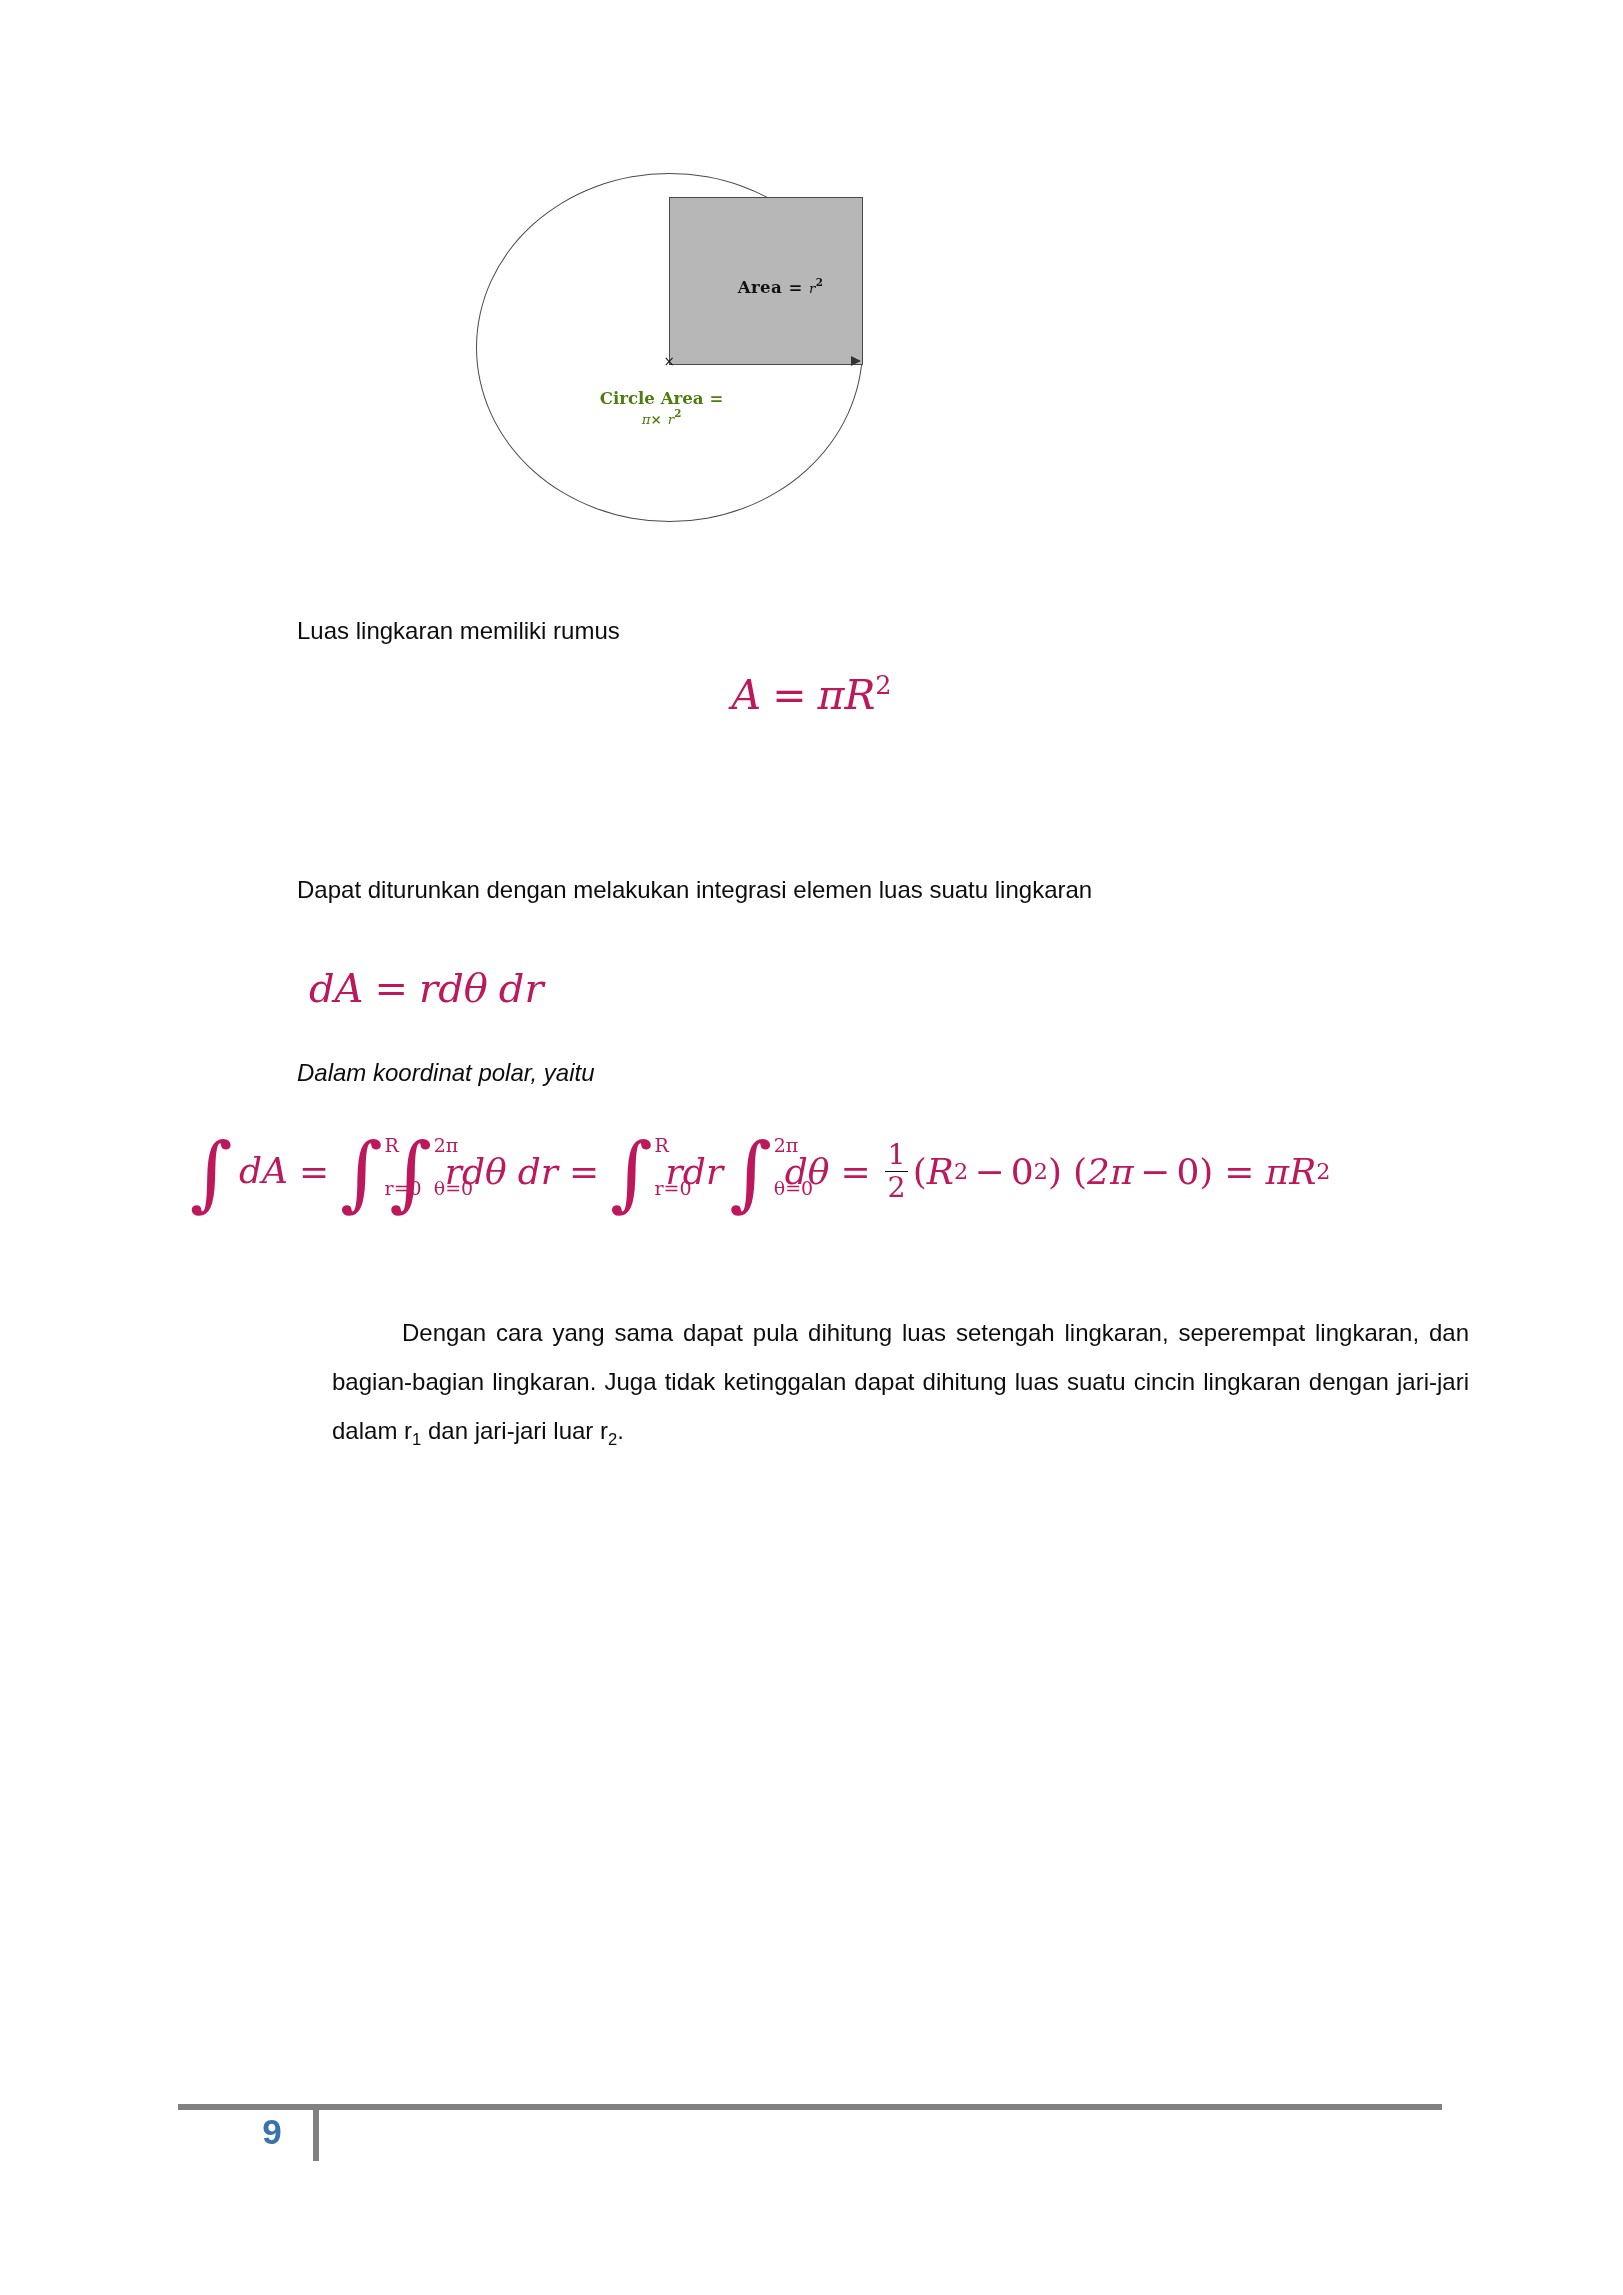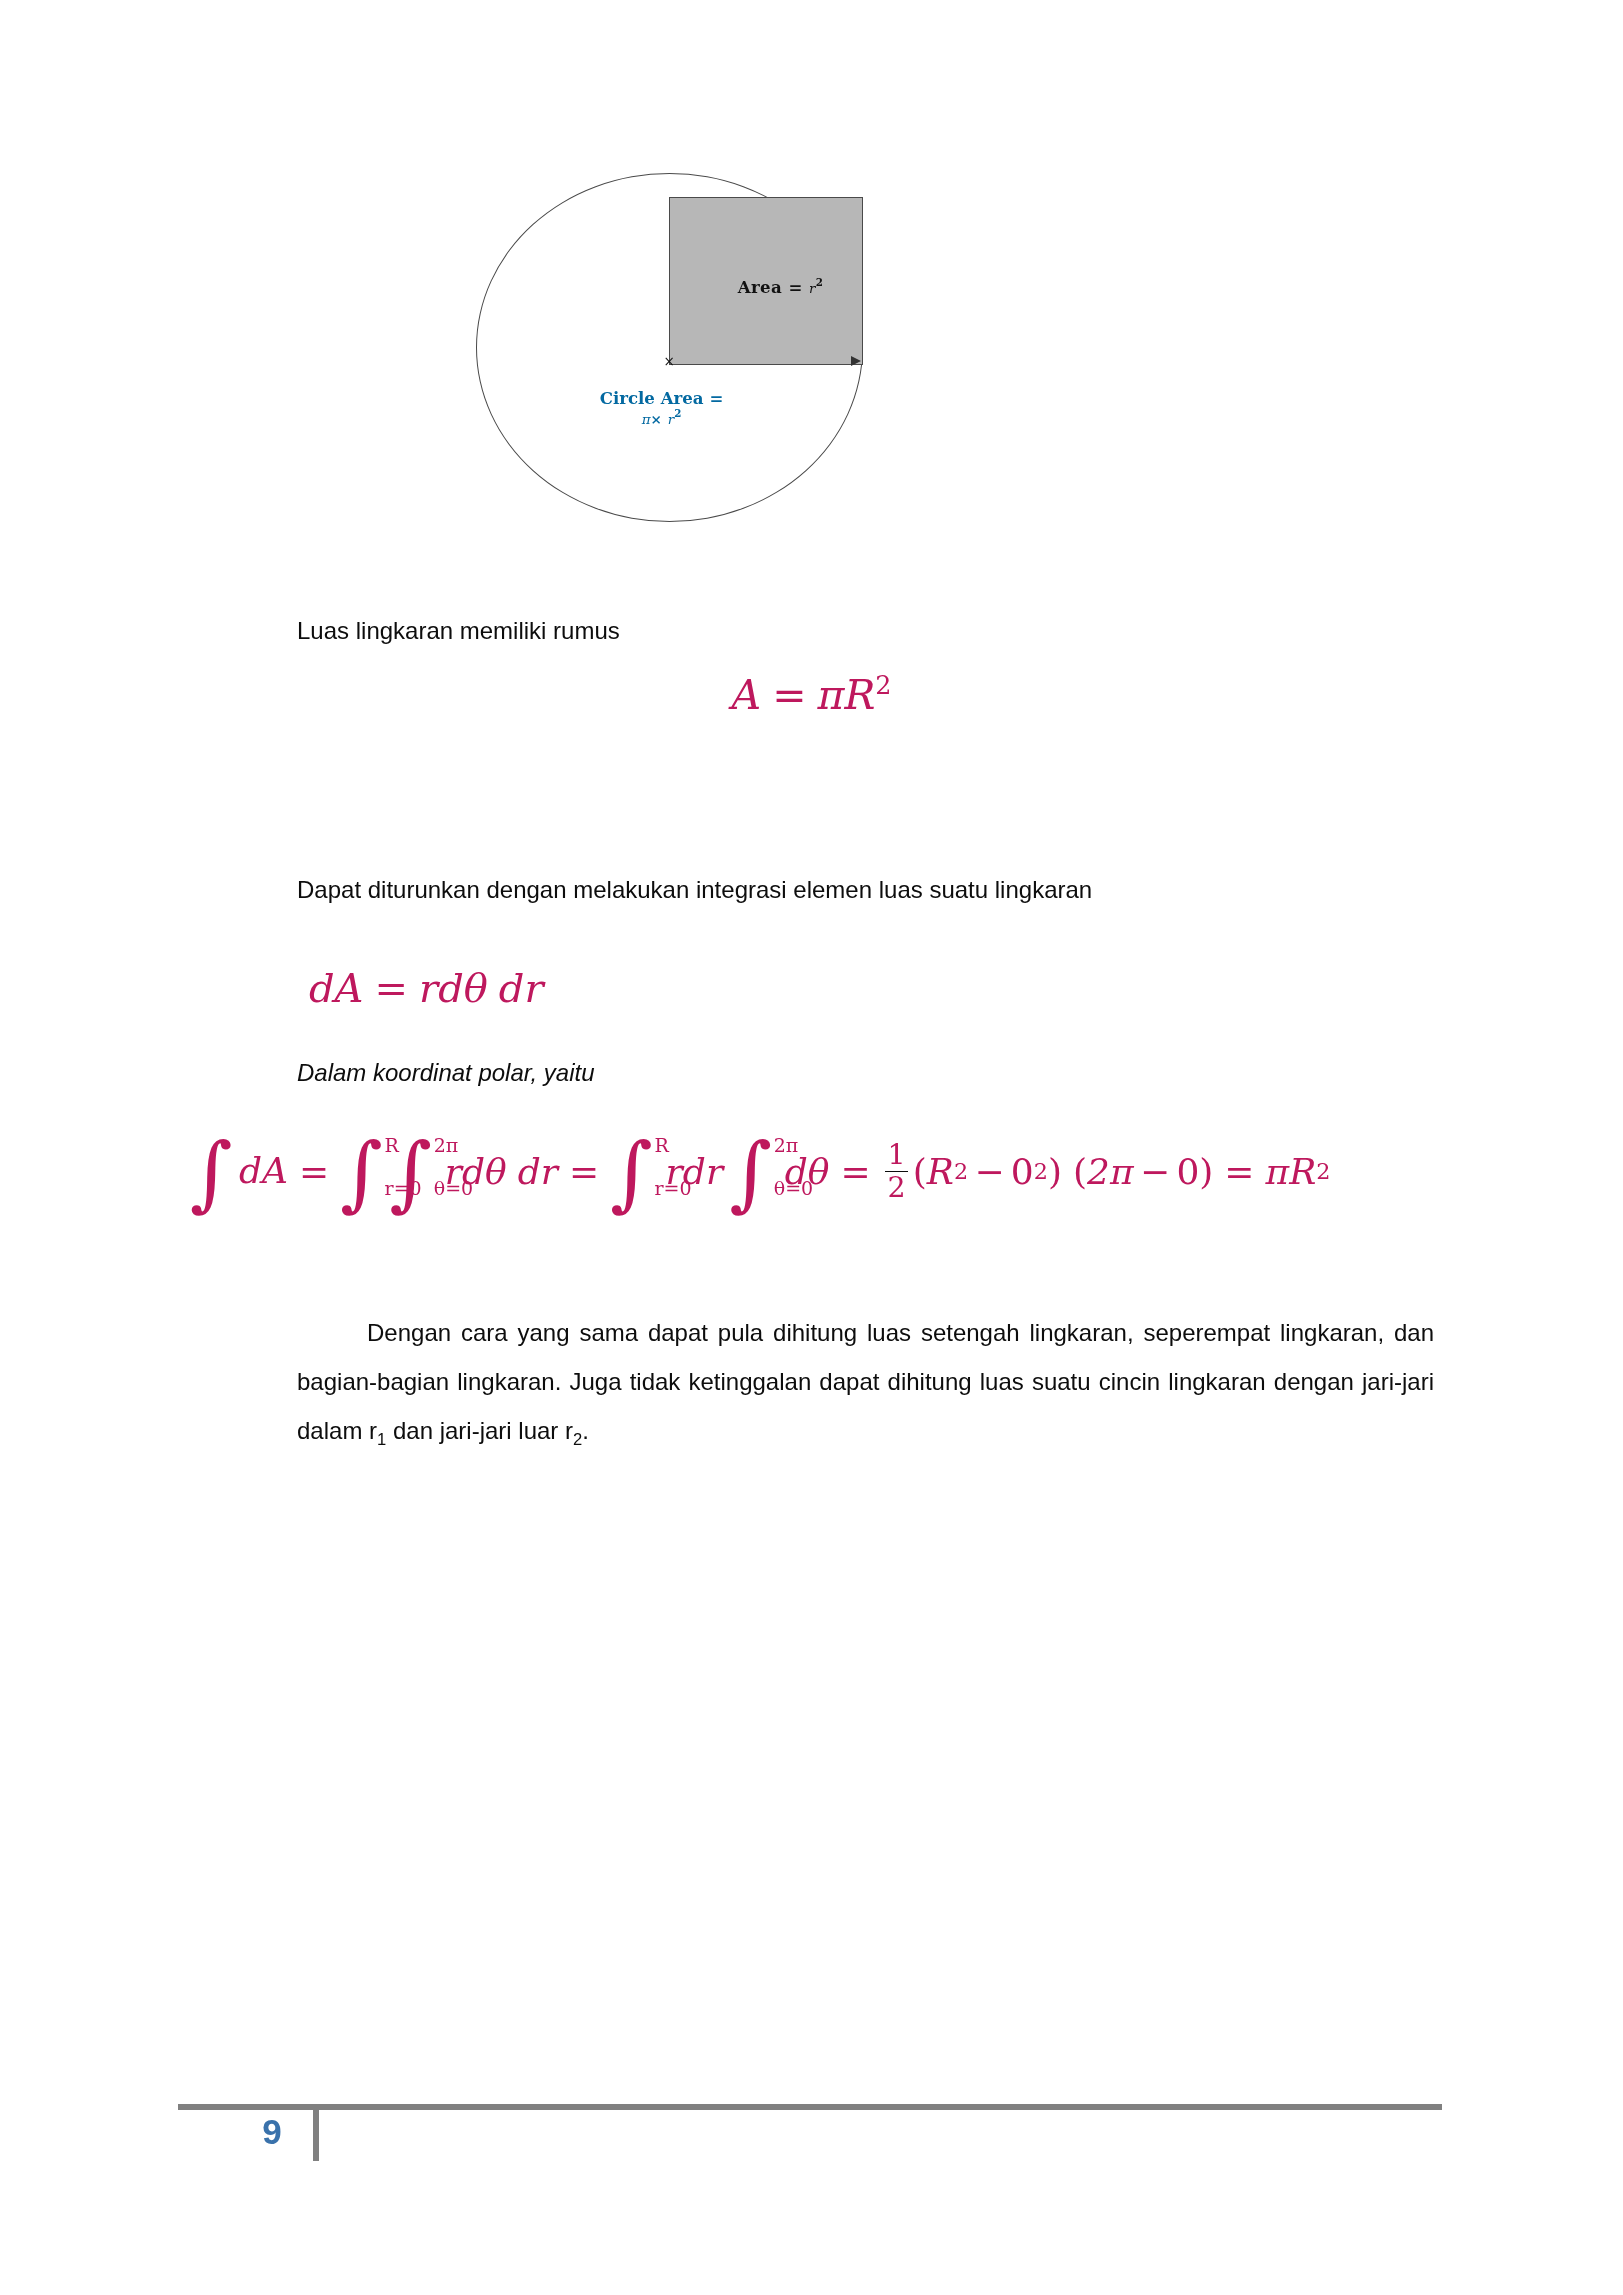--- a/index.html
+++ b/index.html
@@ -75,21 +75,21 @@
   .circle-label {
     position: absolute;
     left: 95px;
     top: 230px;
     width: 238px;
     text-align: center;
     font-family: "DejaVu Serif", serif;
     font-size: 16.6px;
     font-weight: bold;
     line-height: 1.15;
-    color: #0369a1;
+    color: #4d7c0f;
   }
   .circle-label .ital { font-style: italic; font-weight: normal; }
   .circle-label .small { font-size: 13.5px; }
   .circle-label sup { font-size: 10.3px; }
   .center-mark {
     position: absolute;
     left: 216px;
     top: 197px;
     width: 11px;
     height: 11px;
@@ -118,20 +118,21 @@
     font-size: 24px;
     line-height: 1.55;
     color: #0d0d0d;
     font-family: "Liberation Sans", sans-serif;
   }
   .para-justify {
     text-align: justify;
     text-align-last: left;
     text-indent: 70px;
     line-height: 2.05;
+    margin-left: 35px;
   }
   .para sub { font-size: 16.6px; }
 
   .t-luas      { top: 612px; }
   .t-dapat     { top: 871px; }
   .t-dalam     { top: 1054px; font-style: italic; }
   .t-dengan    { top: 1308px; }
 
   
   .math {

